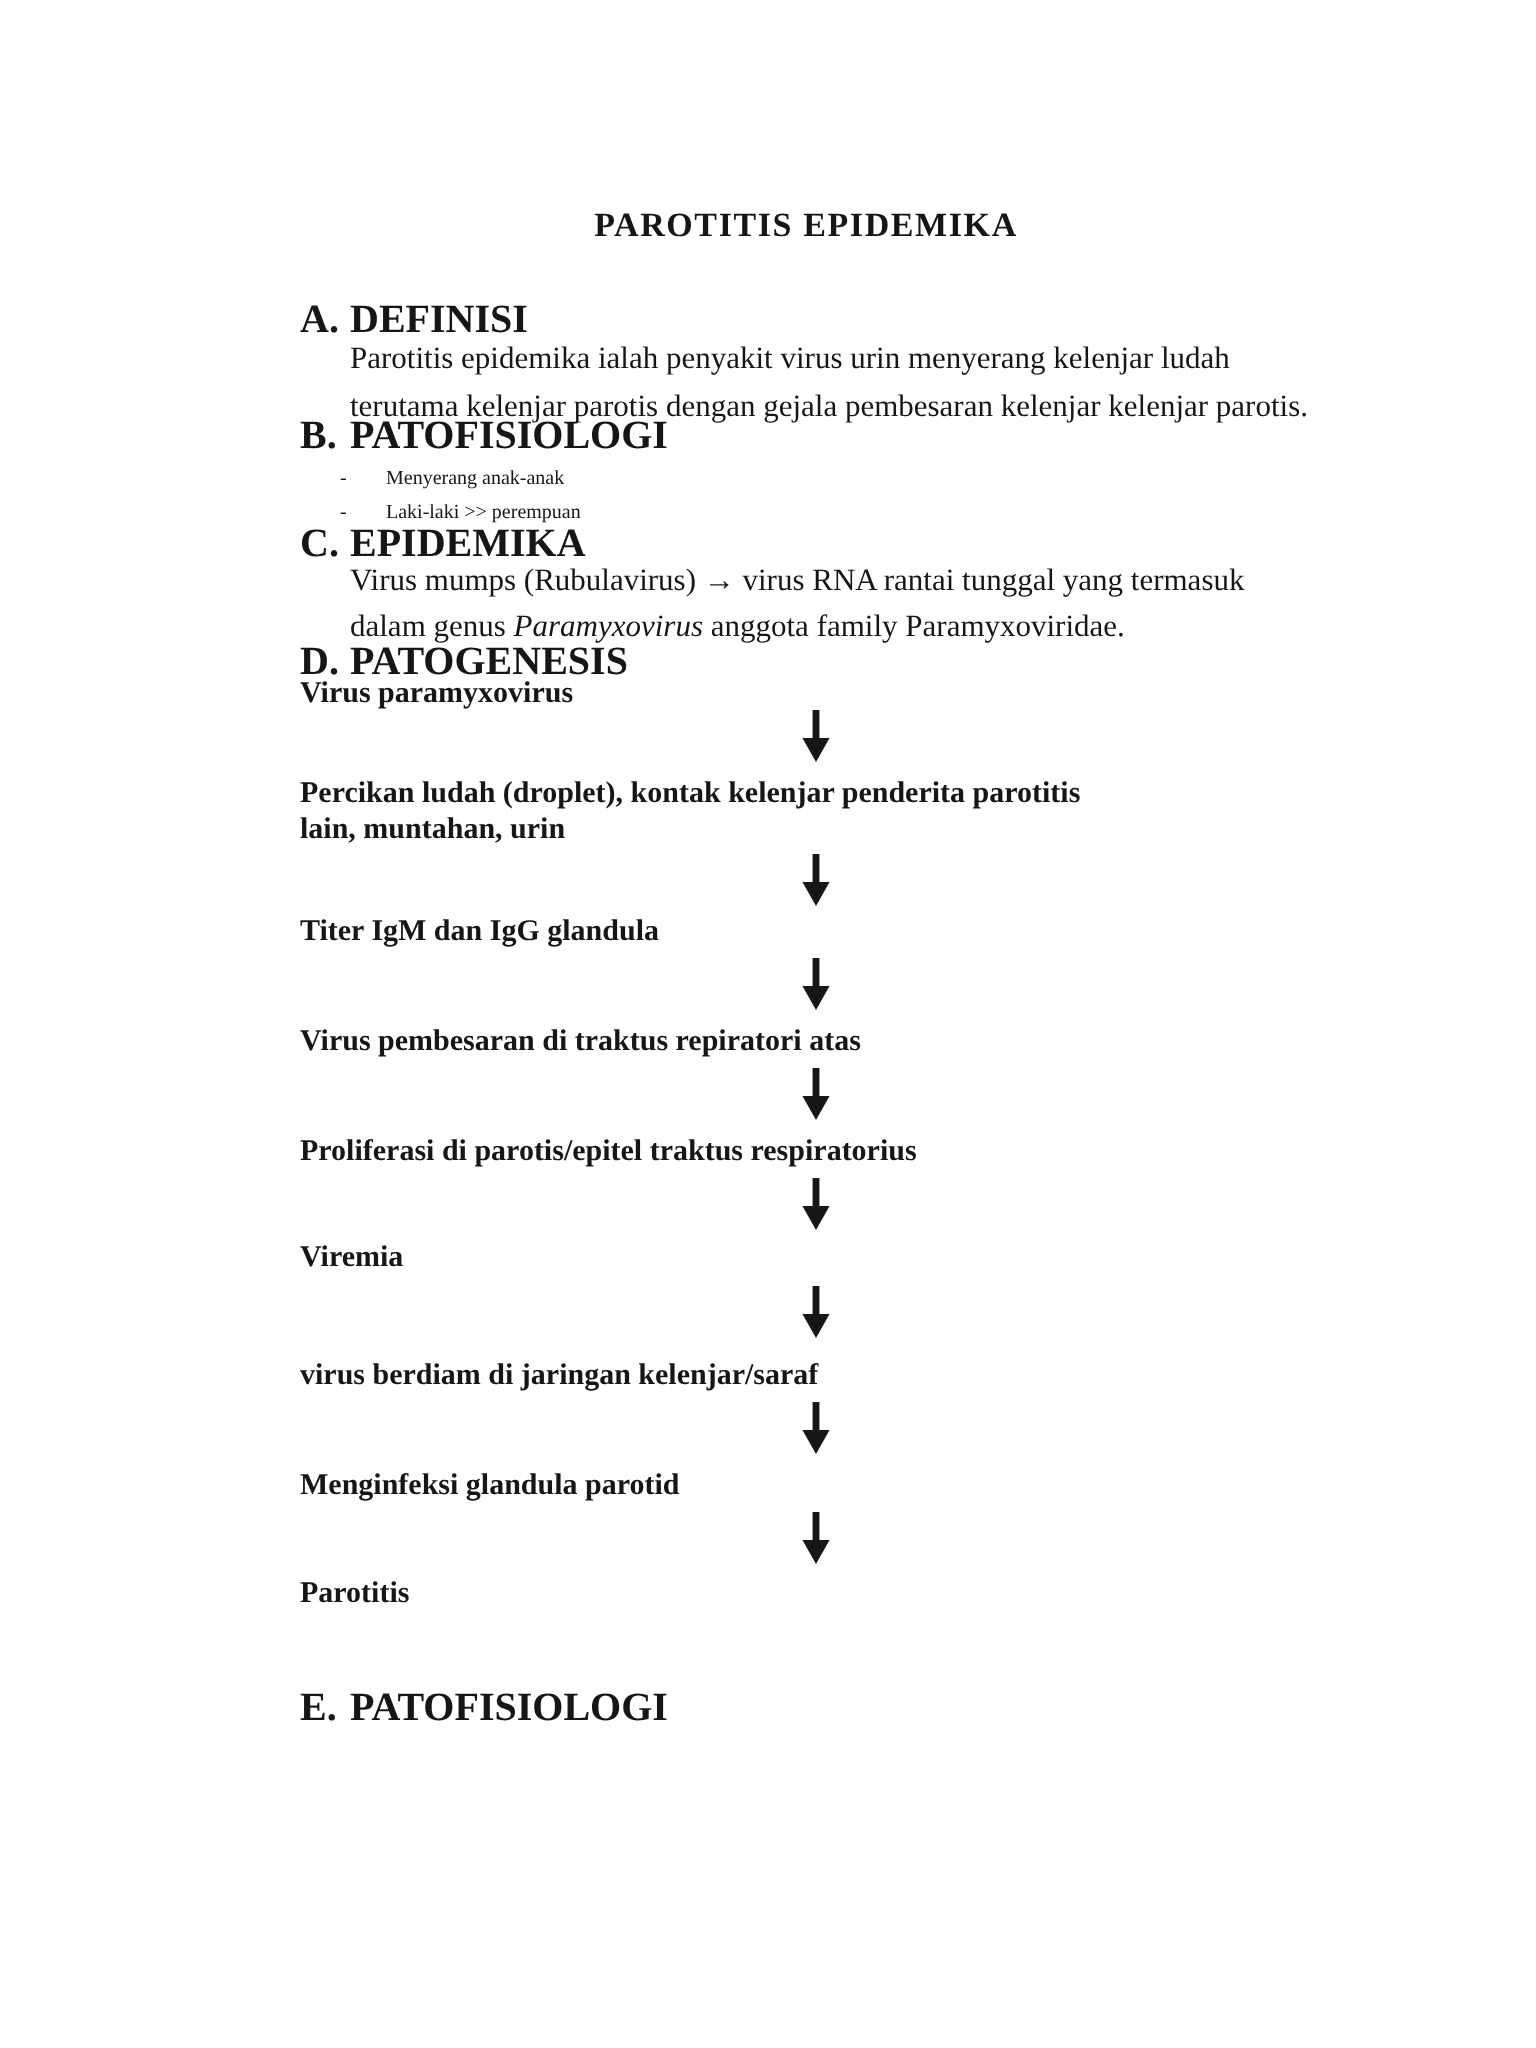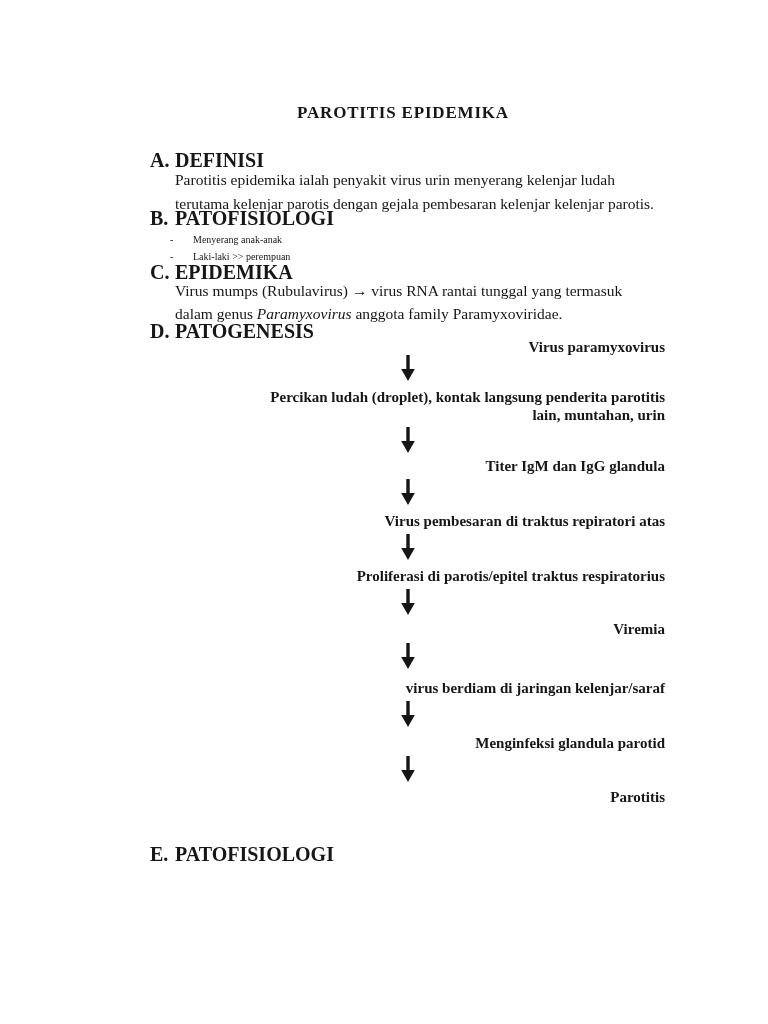--- a/index.html
+++ b/index.html
@@ -56,21 +56,21 @@
     white-space: nowrap;
   }
   .bullet-line .dash {
     display: inline-block;
     width: 23px;
   }
 
   .fc-step {
     left: 150px;
     width: 515px;
-    text-align: right;
+    text-align: left;
     font-size: 15px;
     font-weight: bold;
     line-height: 18px;
     white-space: pre-line;
   }
 
   .fc-arrow {
     left: 150px;
     width: 515px;
     height: 26px;
@@ -118,21 +118,21 @@
 
 <div class="abs fc-step" style="top:338px">Virus paramyxovirus</div>
 
 <div class="abs fc-arrow" style="top:355px">
   <svg width="16" height="26" viewBox="0 0 16 26">
     <rect x="6.3" y="0" width="3.4" height="16" fill="#161616"></rect>
     <polygon points="1.2,14 14.8,14 8,26" fill="#161616"></polygon>
   </svg>
 </div>
 
-<div class="abs fc-step" style="top:388px">Percikan ludah (droplet), kontak langsung penderita parotitis
+<div class="abs fc-step" style="top:388px">Percikan ludah (droplet), kontak kelenjar penderita parotitis
 lain, muntahan, urin</div>
 
 <div class="abs fc-arrow" style="top:427px">
   <svg width="16" height="26" viewBox="0 0 16 26">
     <rect x="6.3" y="0" width="3.4" height="16" fill="#161616"></rect>
     <polygon points="1.2,14 14.8,14 8,26" fill="#161616"></polygon>
   </svg>
 </div>
 
 <div class="abs fc-step" style="top:457px">Titer IgM dan IgG glandula</div>

